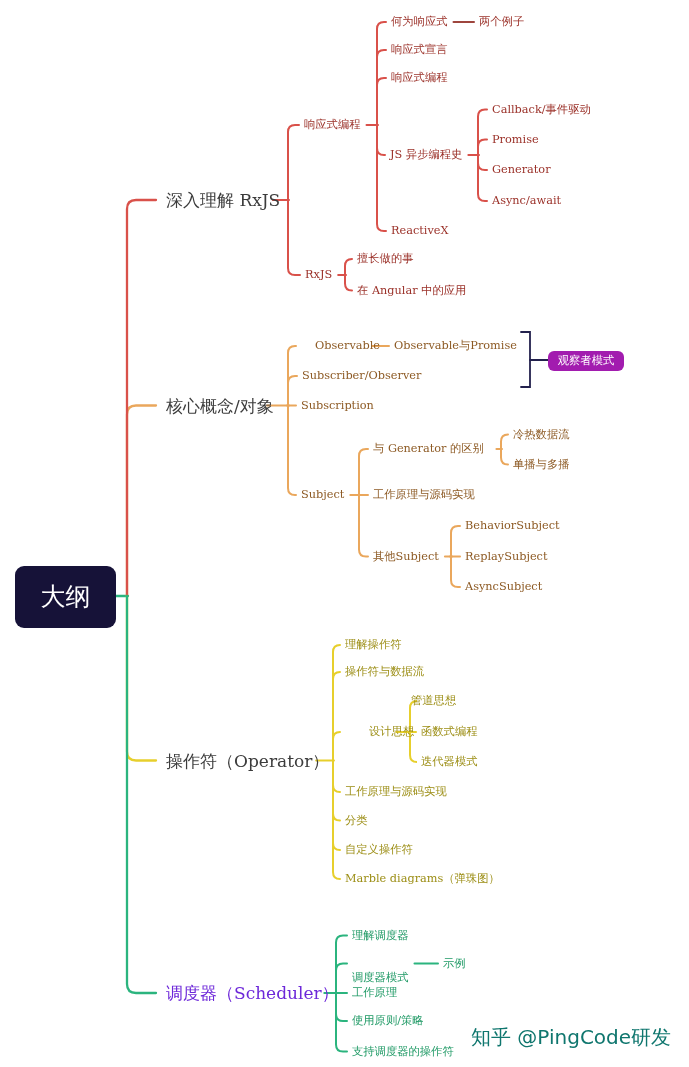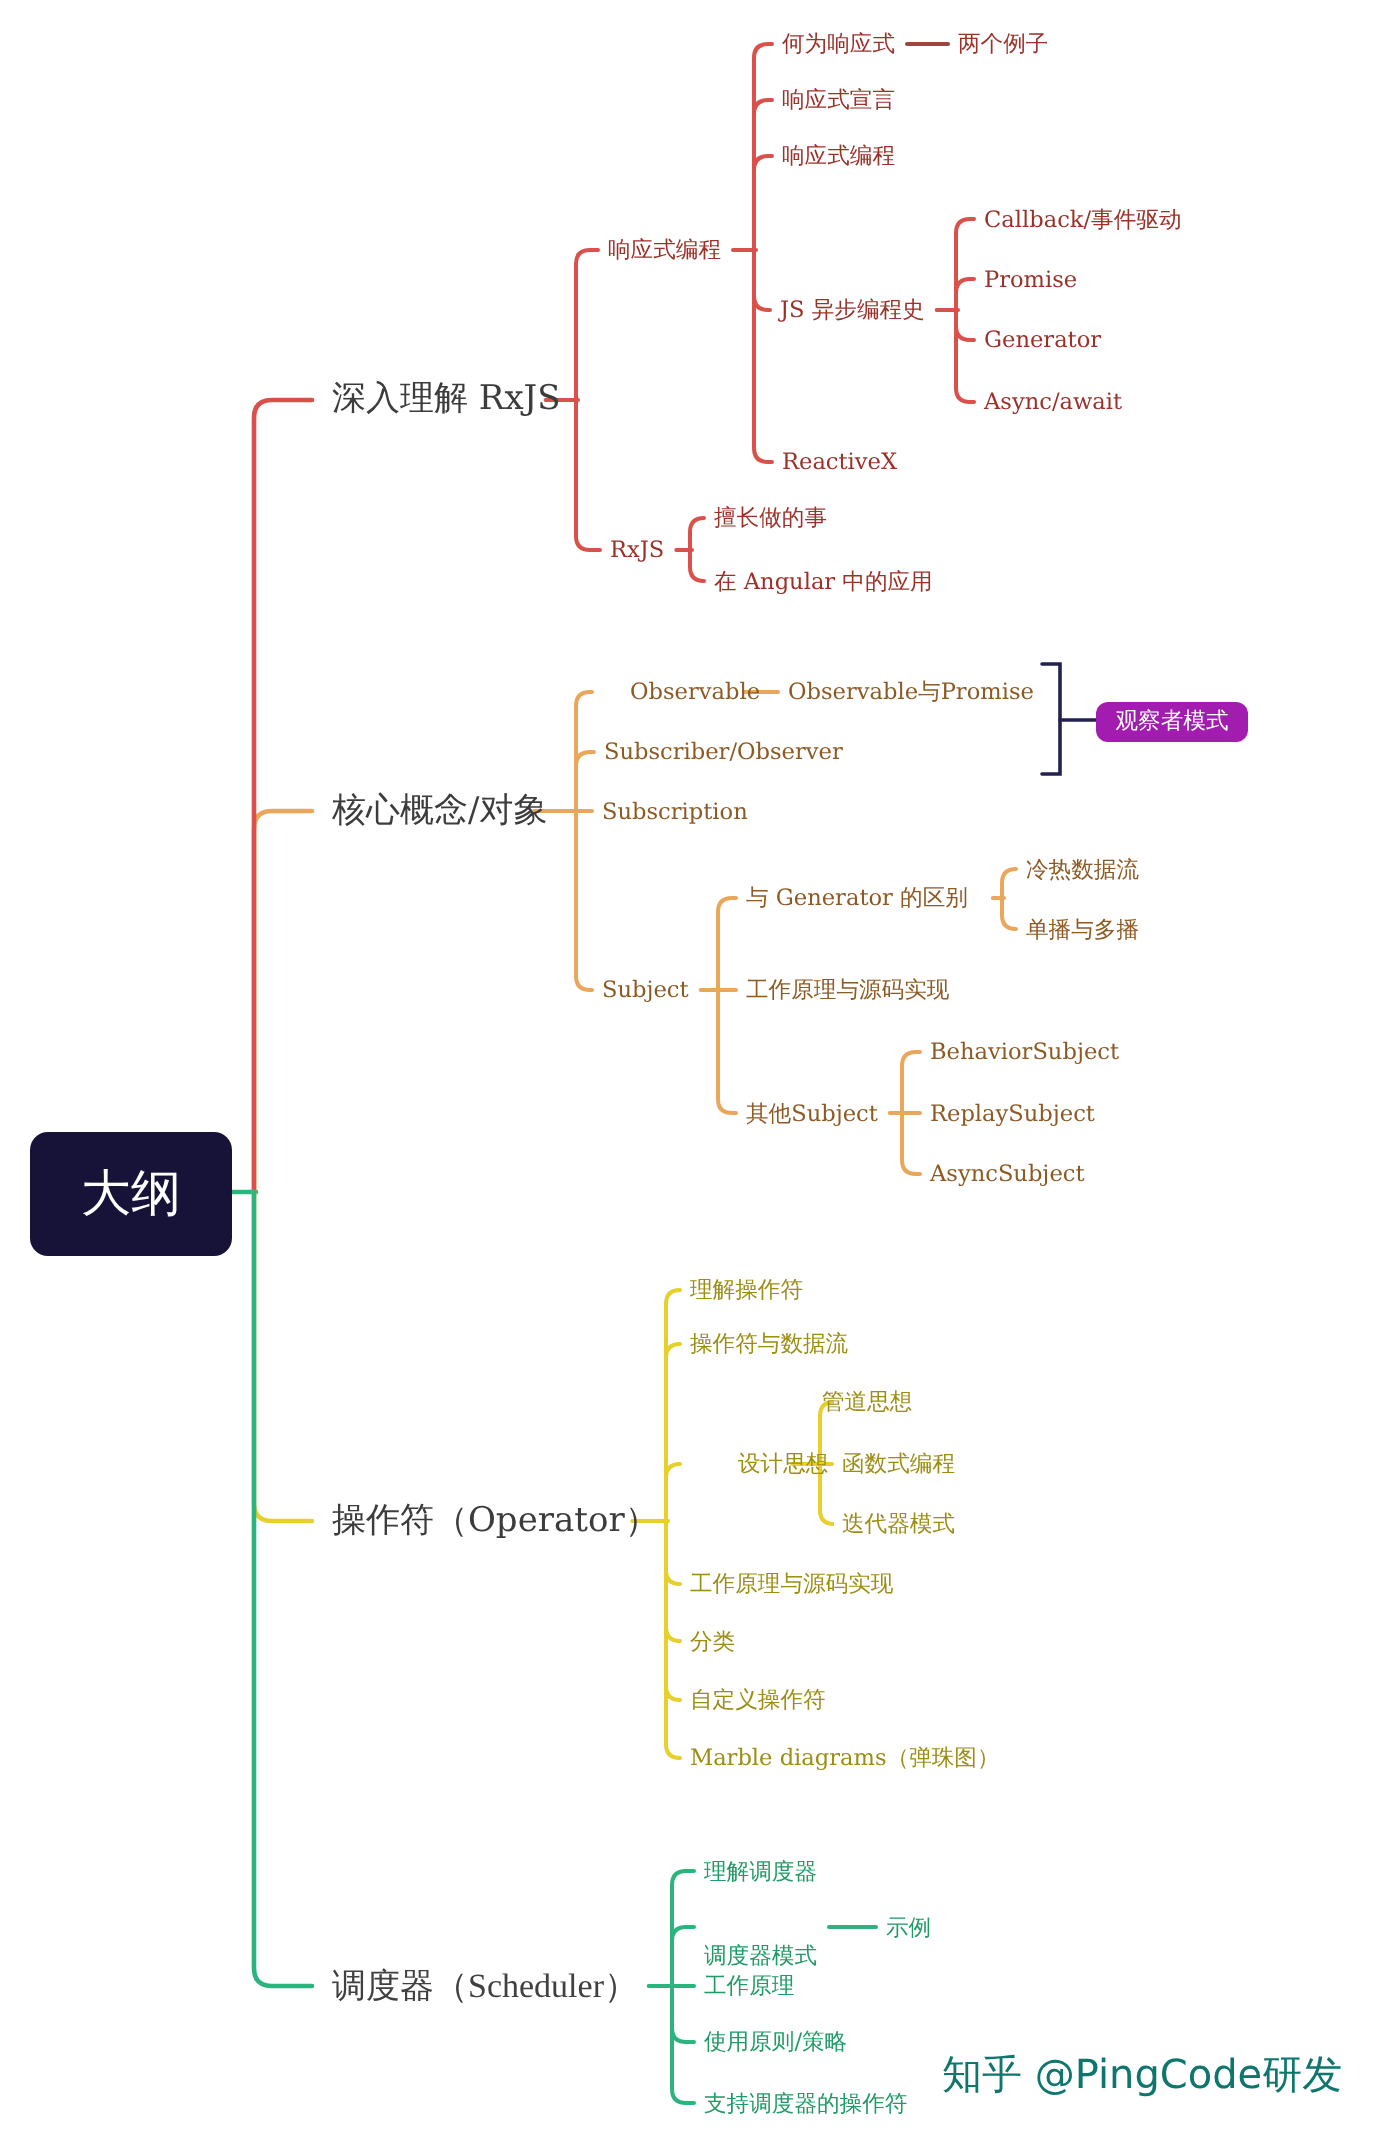--- a/index.html
+++ b/index.html
@@ -117,21 +117,21 @@
       <div class="node child" style="left: 345px; top: 645px; color: rgb(156, 142, 21);">理解操作符</div>
       <div class="node child" style="left: 345px; top: 672px; color: rgb(156, 142, 21);">操作符与数据流</div>
       <div class="node child" style="left: 345px; top: 732px; color: rgb(156, 142, 21); margin-left: 24px;">设计思想</div>
       <div class="node child" style="left: 411px; top: 701px; color: rgb(156, 142, 21);">管道思想</div>
       <div class="node child" style="left: 421px; top: 732px; color: rgb(156, 142, 21);">函数式编程</div>
       <div class="node child" style="left: 421px; top: 762px; color: rgb(156, 142, 21);">迭代器模式</div>
       <div class="node child" style="left: 345px; top: 792px; color: rgb(156, 142, 21);">工作原理与源码实现</div>
       <div class="node child" style="left: 345px; top: 820.5px; color: rgb(156, 142, 21);">分类</div>
       <div class="node child" style="left: 345px; top: 850px; color: rgb(156, 142, 21);">自定义操作符</div>
       <div class="node child" style="left: 345px; top: 879px; color: rgb(156, 142, 21);">Marble diagrams（弹珠图）</div>
-      <div class="node main" style="left: 166px; top: 993px; color: #404040; font-family: Liberation Serif, serif;">调度器（Scheduler）</div>
+      <div class="node main" style="left: 166px; top: 993px; color: #6d28d9;">调度器（Scheduler）</div>
       <div class="node child" style="left: 352px; top: 935.5px; color: rgb(32, 154, 102);">理解调度器</div>
       <div class="node child" style="left: 352px; top: 963.5px; color: rgb(32, 154, 102); margin-top: 14px;">调度器模式</div>
       <div class="node child" style="left: 443px; top: 963.5px; color: rgb(32, 154, 102);">示例</div>
       <div class="node child" style="left: 352px; top: 993px; color: rgb(32, 154, 102);">工作原理</div>
       <div class="node child" style="left: 352px; top: 1021px; color: rgb(32, 154, 102);">使用原则/策略</div>
       <div class="node child" style="left: 352px; top: 1051.5px; color: rgb(32, 154, 102);">支持调度器的操作符</div>
     </div>
   <div id="root-node" class="node-box" style="left: 15px; top: 565.5px; width: 101px; height: 62px; background: rgb(22, 18, 56); border-radius: 9px; color: rgb(255, 255, 255); font-size: 25px;">大纲</div>
   <div id="badge" style="left: 548px; top: 351px; width: 76px; height: 20px; background: #a21caf; border-radius: 6px; color: rgb(255, 255, 255); font-size: 11.3px;">观察者模式</div>
   <div id="watermark" style="left: 471px; top: 1037px; font-size: 20px; color: #0f766e;">知乎 @PingCode研发</div>

